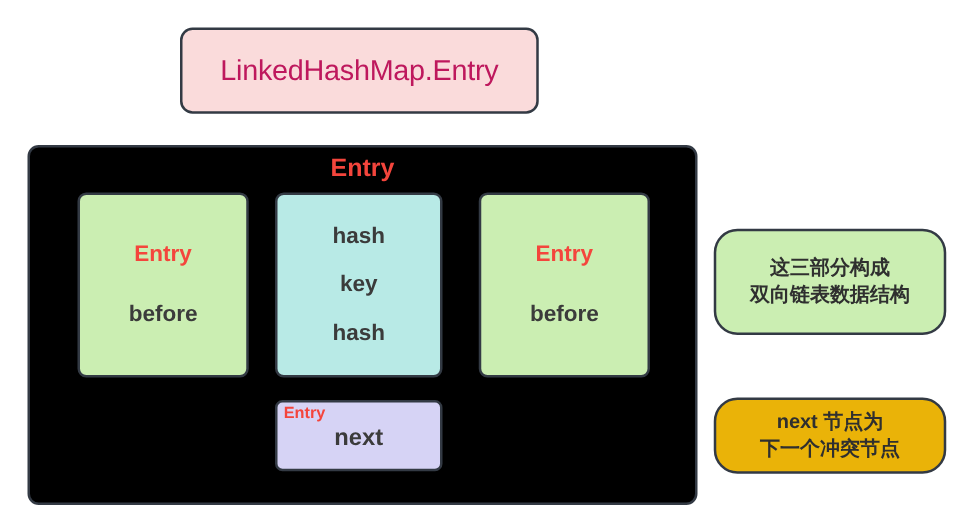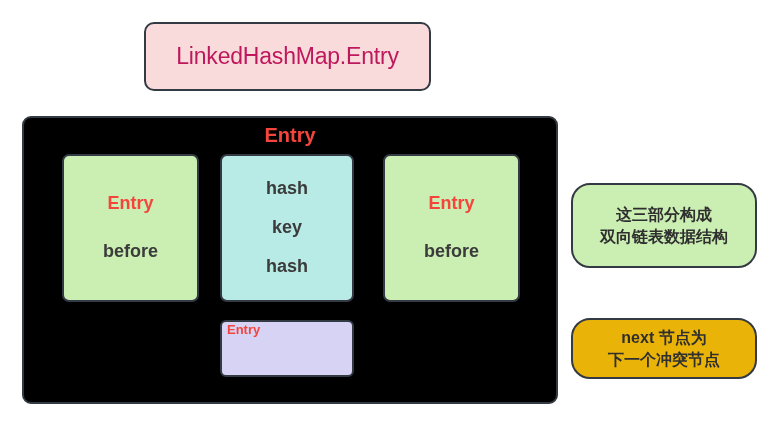--- a/index.html
+++ b/index.html
@@ -187,20 +187,21 @@
     <span class="field-name">hash</span>
   </div>
 
   <div class="box field-box" id="field-after">
     <span class="type-label">Entry</span>
     <span class="field-name">before</span>
   </div>
 
   <div class="box" id="field-next">
     <span class="type-label">Entry</span>
+    <span class="field-name">next</span>
   </div>
 
 </div>
 
 <div class="box note" id="note-linkedlist">
   <span class="note-text">这三部分构成
 双向链表数据结构</span>
 </div>
 
 <div class="box note" id="note-next">

